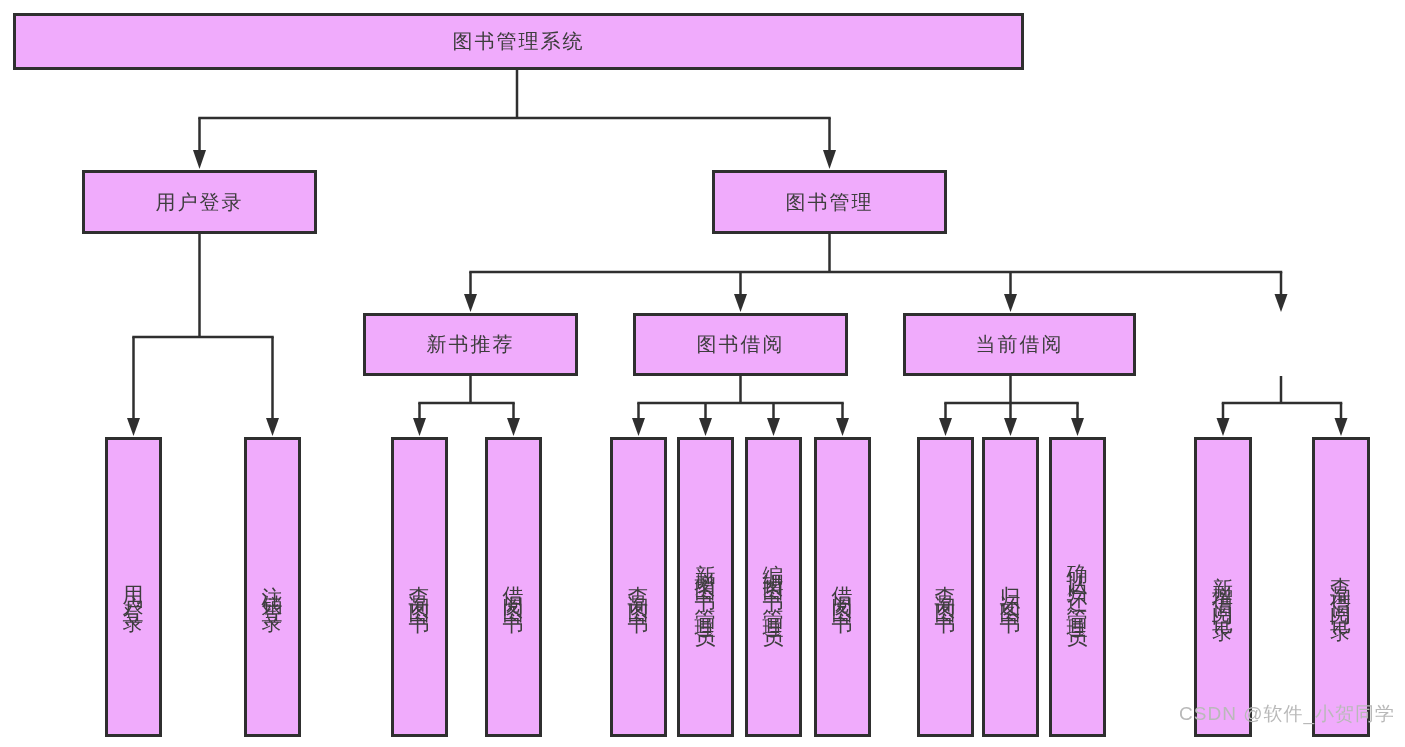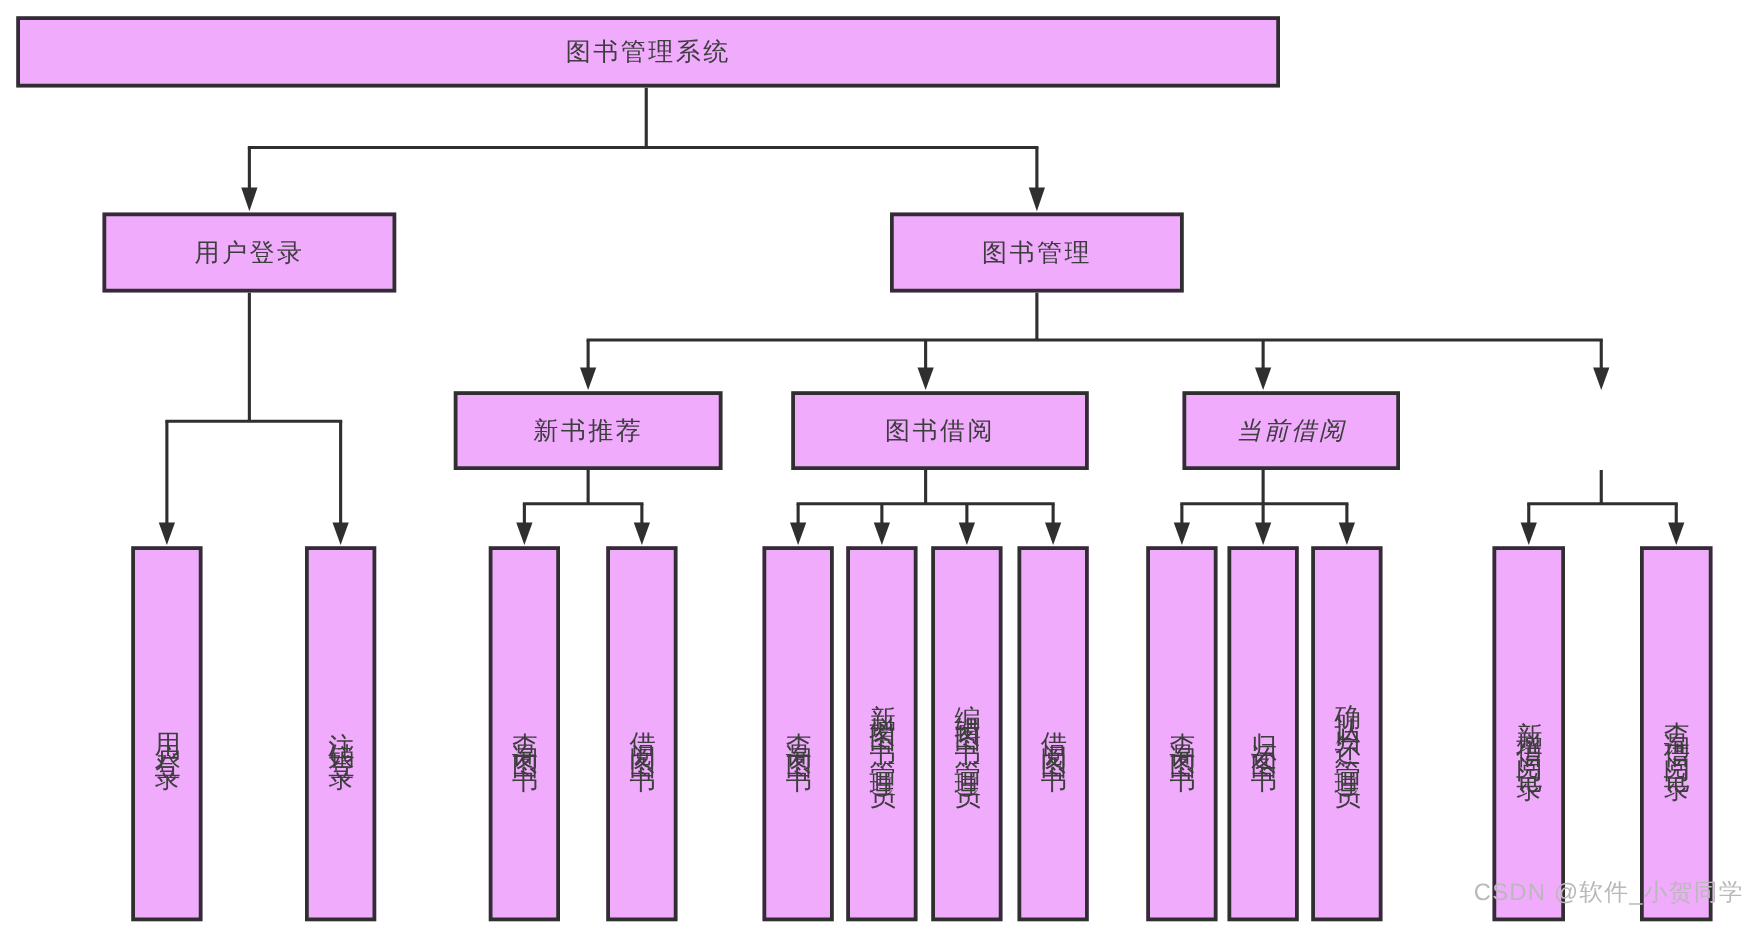--- a/index.html
+++ b/index.html
@@ -127,24 +127,24 @@
   <div class="node" style="left:82px; top:170px; width:235px; height:64px;">
     <span class="h-label">用户登录</span>
   </div>
   <div class="node" style="left:712px; top:170px; width:235px; height:64px;">
     <span class="h-label">图书管理</span>
   </div>
 
   <div class="node" style="left:363px; top:313px; width:215px; height:63px;">
     <span class="h-label">新书推荐</span>
   </div>
-  <div class="node" style="left:633px; top:313px; width:238px; height:63px;">
+  <div class="node" style="left:633px; top:313px; width:215px; height:63px;">
     <span class="h-label">图书借阅</span>
   </div>
-  <div class="node" style="left:946px; top:313px; width:174px; height:63px;font-style:italic;">
+  <div class="node" style="left:903px; top:313px; width:233px; height:63px;">
     <span class="h-label">当前借阅</span>
   </div>
 
   <div class="node leaf" style="left:105px; top:437px; width:57px; height:300px;">
     <span class="vtext">用户登录</span>
   </div>
   <div class="node leaf" style="left:244px; top:437px; width:57px; height:300px;">
     <span class="vtext">注销登录</span>
   </div>
 

